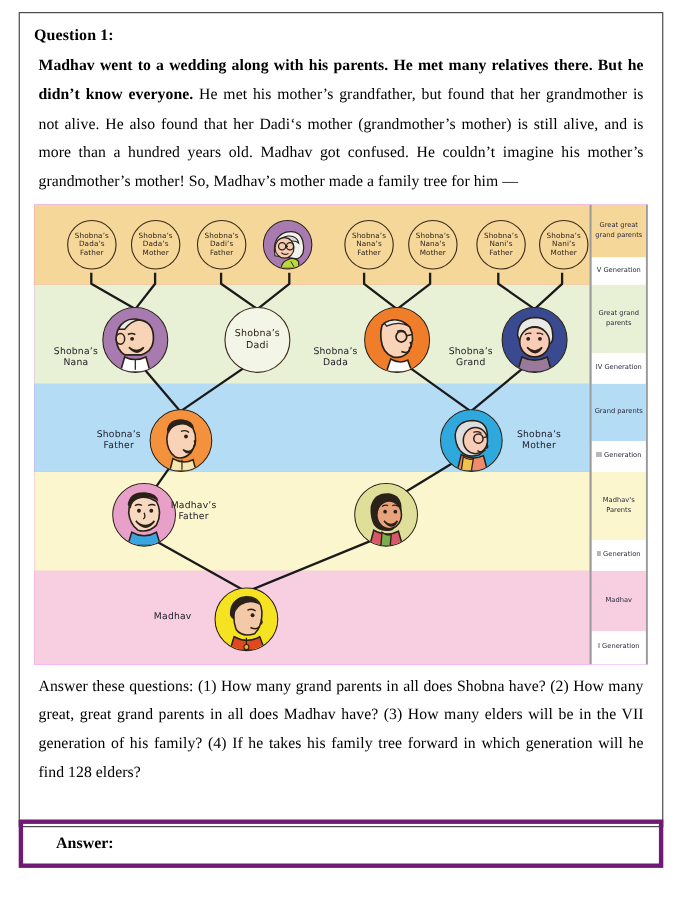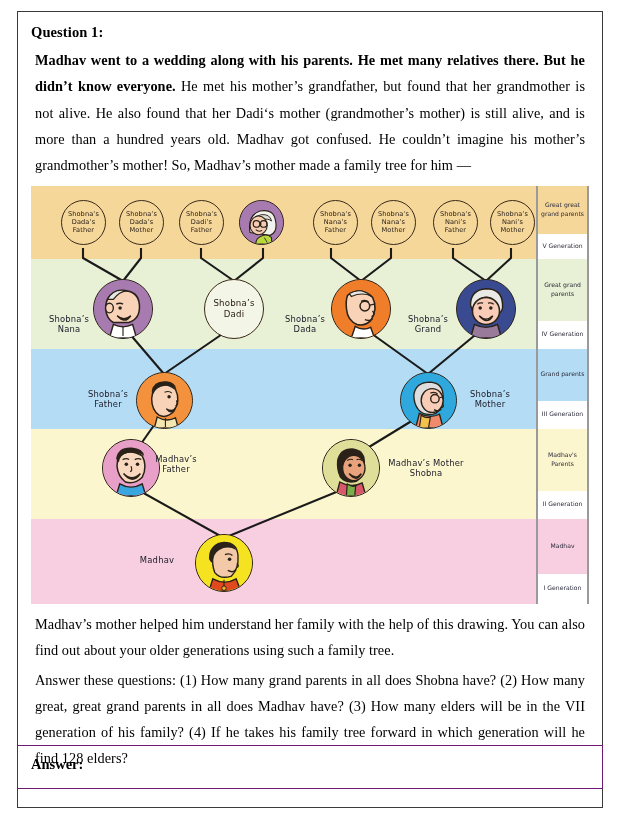--- a/index.html
+++ b/index.html
@@ -21,22 +21,22 @@
     width:586px;
     box-sizing:border-box;
     border:1px solid #3a3a3a;
     padding:9px 13px 10px 13px;
   }
   .ansbox{
     position:absolute;
     left:17px;top:745px;
     width:586px;height:44px;
     box-sizing:border-box;
-    border:1px solid #701a75;
-    padding:9px 13px;
+    border:4px solid #701a75;
+    padding:9px 30px;
   }
   .q-title{
     font-weight:bold;
     font-size:14.5px;
     line-height:1.55;
     margin:0 0 3px 0;
     letter-spacing:.1px;
   }
   .para{
     font-size:14.3px;
@@ -382,24 +382,20 @@
           <ellipse cx="33" cy="30" rx="12" ry="13.5" fill="#e8a27c" stroke="#2a2218" stroke-width="1.5"></ellipse>
           <circle cx="29" cy="27" r="1.8" fill="#2a2218"></circle>
           <circle cx="39" cy="27" r="1.8" fill="#2a2218"></circle>
           <path d="M26 22 q3 -2 6 -1" stroke="#2a2218" stroke-width="1.2" fill="none"></path>
           <path d="M36 21 q3 -1 6 1" stroke="#2a2218" stroke-width="1.2" fill="none"></path>
           <path d="M28 36 q7 7 13 0 q-5 10 -13 0Z" fill="#ffffff" stroke="#2a2218" stroke-width="1.5"></path>
           <path d="M18 45 q13 7 24 1 l4 14 -32 0Z" fill="#d9576a" stroke="#2a2218" stroke-width="1.5"></path>
           <path d="M26 47 q5 4 9 2 l-1 11 -9 0Z" fill="#7ab04a" stroke="#2a2218" stroke-width="1.3"></path>
         </svg>
       </div>
-      <div class="caption" style="left:347px;top:272px;width:96px;">
-        <span>Madhav’s Mother</span><br>
-        <span>Shobna</span>
-      </div>
 
       <div class="node photo" style="left:164px;top:348px;width:58px;height:58px;background:#f5e220;">
         <svg class="face" viewBox="0 0 60 60">
           <circle cx="30" cy="30" r="30" fill="#f5e220"></circle>
           <path d="M18 22 Q16 9 30 8 Q44 8 45 22 Q46 36 38 44 Q26 48 20 40 Q17 32 18 22Z" fill="#f3c9a8" stroke="#2a2218" stroke-width="1.5"></path>
           <path d="M14 26 Q13 10 29 8 Q40 8 43 16 Q34 11 25 16 Q18 20 18 30 Q16 30 14 26Z" fill="#2a2218"></path>
           <circle cx="36" cy="26" r="1.9" fill="#2a2218"></circle>
           <path d="M31 21 q5 -2 8 1" stroke="#2a2218" stroke-width="1.3" fill="none"></path>
           <path d="M44 30 q3 4 -1 5" stroke="#2a2218" stroke-width="1.4" fill="none"></path>
           <path d="M34 38 q6 3 9 -1" stroke="#2a2218" stroke-width="1.5" fill="none"></path>
@@ -434,21 +430,20 @@
         <div class="legend-cell lc2b lc-gen">II Generation</div>
 
         <div class="legend-cell lc1a">
           <span><span>Madhav</span></span>
         </div>
         <div class="legend-cell lc1b lc-gen">I Generation</div>
       </div>
 
     </div>
 
-    <p class="para">Madhav’s mother helped him understand her family with the help of this drawing. You can also find out about your older generations using such a family tree.</p>
     <p class="para">Answer these questions: (1) How many grand parents in all does Shobna have? (2) How many great, great grand parents in all does Madhav have? (3) How many elders will be in the VII generation of his family? (4) If he takes his family tree forward in which generation will he find 128 elders?</p>
     <div style="height:22px;"></div>
 
   </div>
 
   <div class="ansbox">
     <span class="ans-label">Answer:</span>
   </div>
 
 </div>

